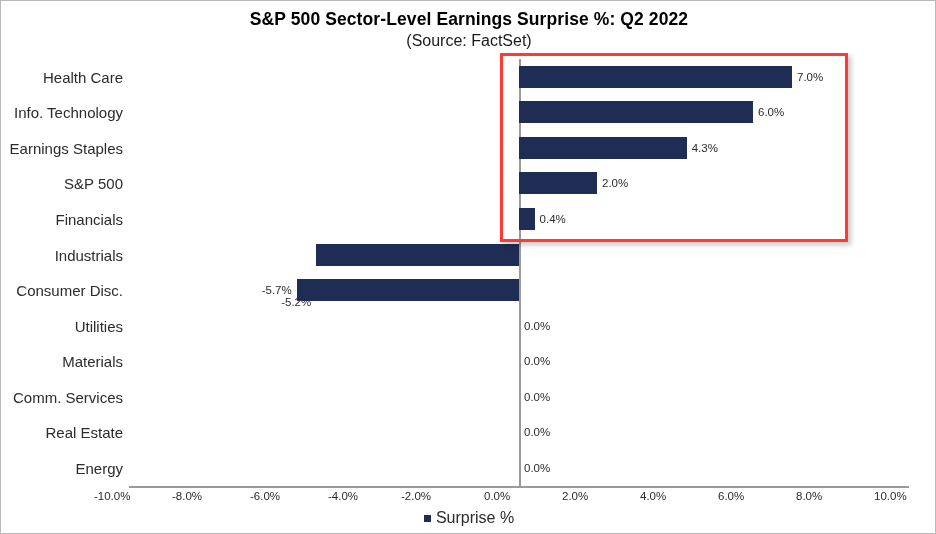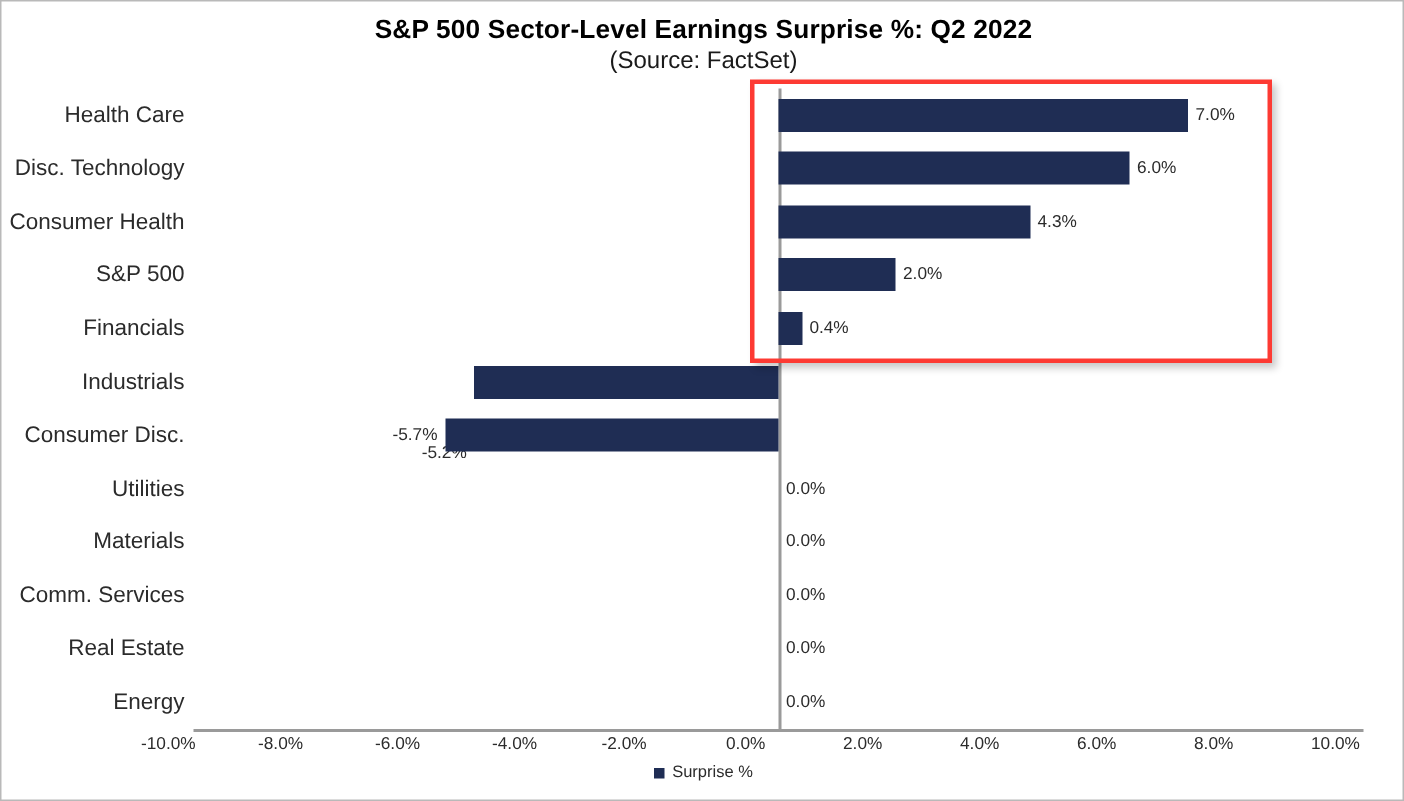--- a/index.html
+++ b/index.html
@@ -118,21 +118,21 @@
     align-items: center;
     gap: 5px;
   }
   #legend-swatch {
     width: 7px;
     height: 7px;
     background: #1f2d54;
     display: inline-block;
   }
   #legend-label {
-    font-size: 11px;
+    font-size: 16px;
     color: #2b2b2b;
   }
   
   #highlight-box {
     position: absolute;
     left: 499px;
     top: 52px;
     width: 348px;
     height: 189px;
     border: 3px solid #fd3a33;
@@ -152,26 +152,26 @@
 
   <div id="plot-area">
     <div id="zero-line" style="left: 390px;"></div>
 
   <div class="bar-row" style="top: 0px;">
         <div class="cat-label">Health Care</div>
         <div class="bar" style="left: 390px; width: 273px;"></div>
         <div class="bar-value" style="left: 668px;">7.0%</div>
       </div>
       <div class="bar-row" style="top: 35.55px;">
-        <div class="cat-label">Disc. Technology</div>
+        <div class="cat-label">Info. Technology</div>
         <div class="bar" style="left: 390px; width: 234px;"></div>
         <div class="bar-value" style="left: 629px;">6.0%</div>
       </div>
       <div class="bar-row" style="top: 71.1px;">
-        <div class="cat-label">Consumer Health</div>
+        <div class="cat-label">Earnings Staples</div>
         <div class="bar" style="left: 390px; width: 167.7px;"></div>
         <div class="bar-value" style="left: 562.7px;">4.3%</div>
       </div>
       <div class="bar-row" style="top: 106.65px;">
         <div class="cat-label">S&amp;P 500</div>
         <div class="bar" style="left: 390px; width: 78px;"></div>
         <div class="bar-value" style="left: 473px;">2.0%</div>
       </div>
       <div class="bar-row" style="top: 142.2px;">
         <div class="cat-label">Financials</div>

